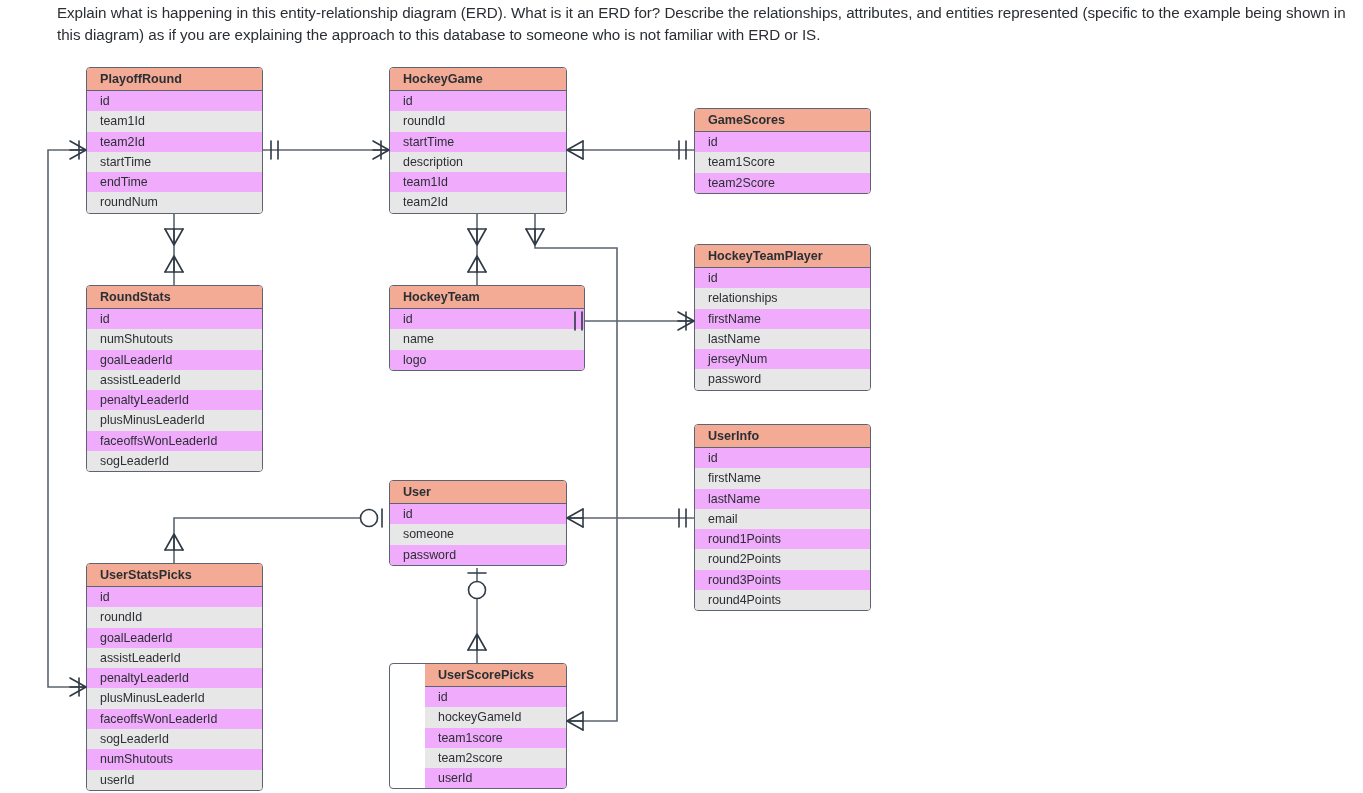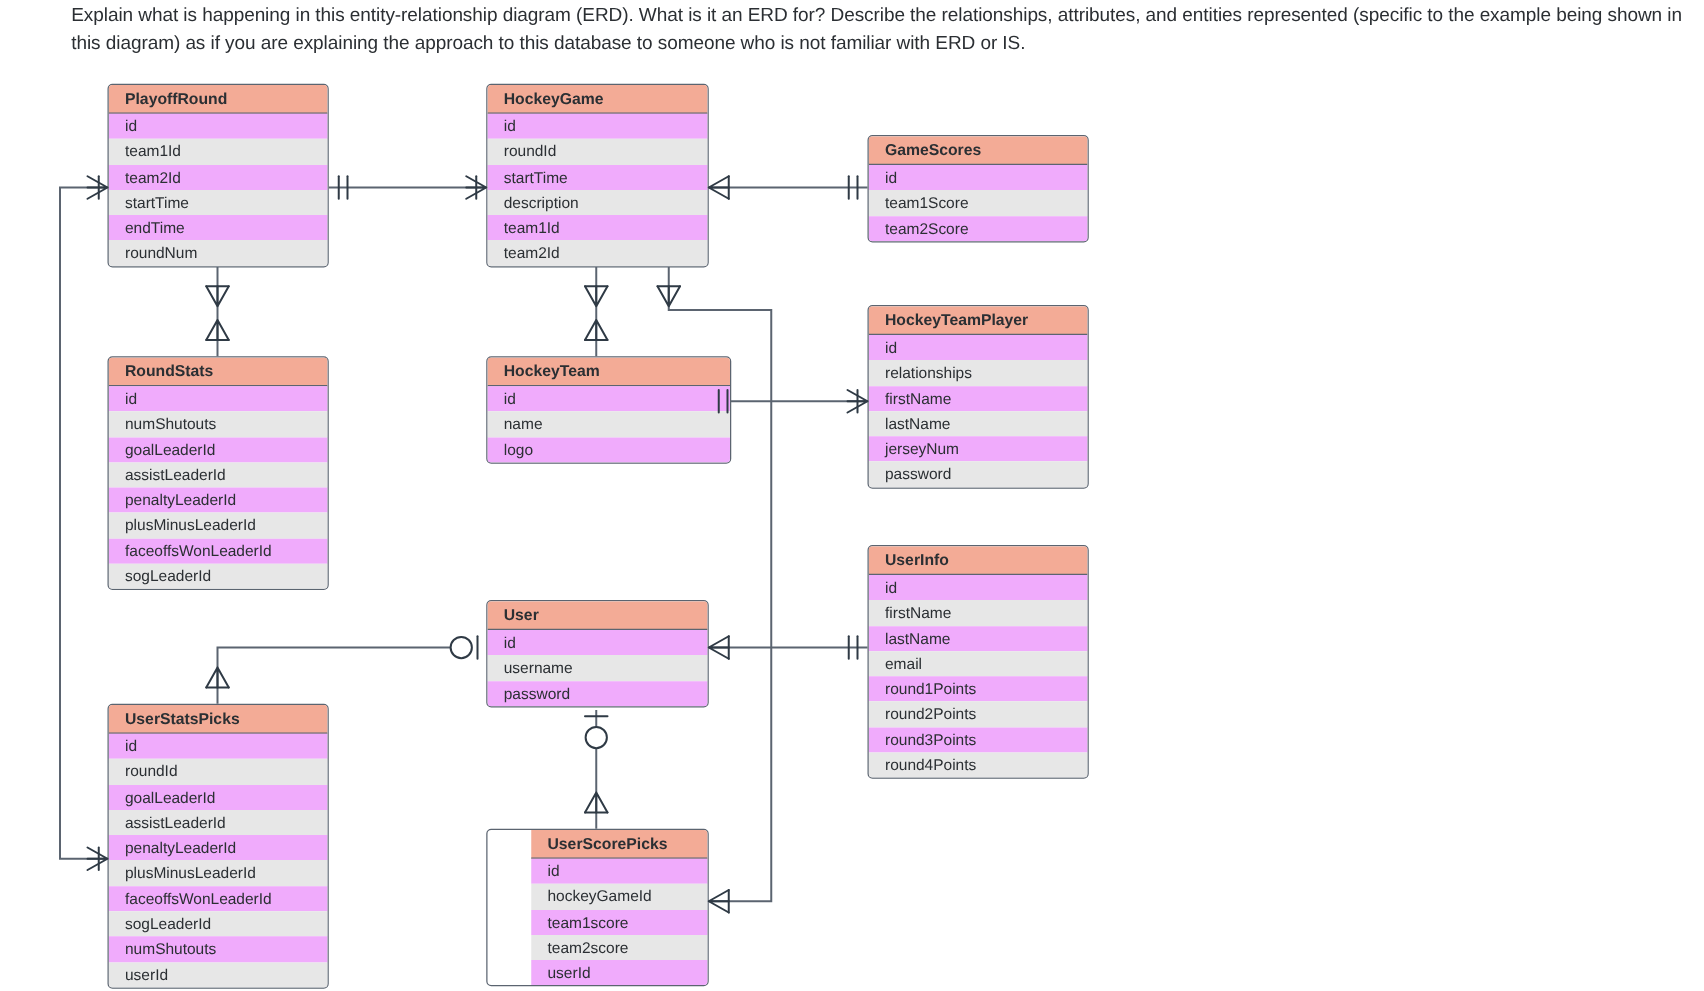--- a/index.html
+++ b/index.html
@@ -133,35 +133,35 @@
       </div>
       <div class="entity" style="left: 694px; top: 244px; width: 177px;">
         <div class="ehead">HockeyTeamPlayer</div>
         <div class="attr">id</div>
         <div class="attr alt">relationships</div>
         <div class="attr">firstName</div>
         <div class="attr alt">lastName</div>
         <div class="attr">jerseyNum</div>
         <div class="attr alt">password</div>
       </div>
-      <div class="entity" style="left: 694px; top: 436px; width: 177px;">
+      <div class="entity" style="left: 694px; top: 424px; width: 177px;">
         <div class="ehead">UserInfo</div>
         <div class="attr">id</div>
         <div class="attr alt">firstName</div>
         <div class="attr">lastName</div>
         <div class="attr alt">email</div>
         <div class="attr">round1Points</div>
         <div class="attr alt">round2Points</div>
         <div class="attr">round3Points</div>
         <div class="attr alt">round4Points</div>
       </div>
       <div class="entity" style="left: 389px; top: 480px; width: 178px;">
         <div class="ehead">User</div>
         <div class="attr">id</div>
-        <div class="attr alt">username</div>
+        <div class="attr alt">someone</div>
         <div class="attr">password</div>
       </div>
       <div class="entity" style="left: 86px; top: 563px; width: 177px;">
         <div class="ehead">UserStatsPicks</div>
         <div class="attr">id</div>
         <div class="attr alt">roundId</div>
         <div class="attr">goalLeaderId</div>
         <div class="attr alt">assistLeaderId</div>
         <div class="attr">penaltyLeaderId</div>
         <div class="attr alt">plusMinusLeaderId</div>

